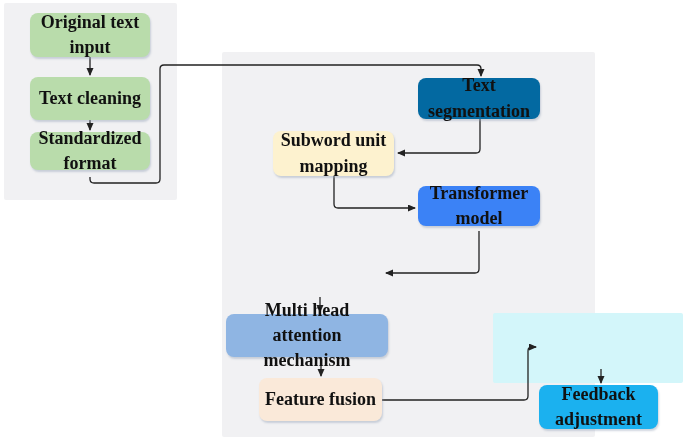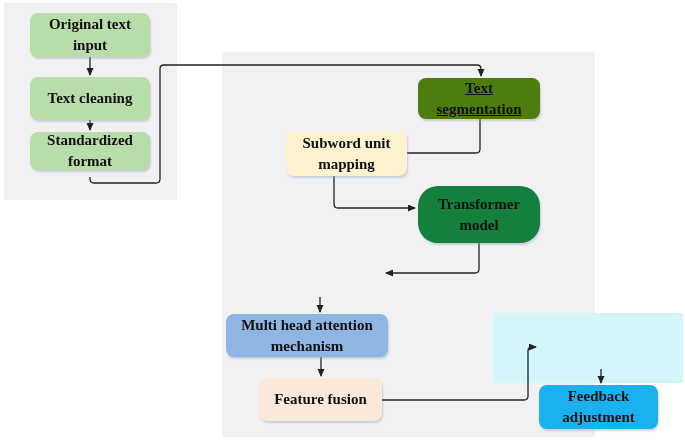--- a/index.html
+++ b/index.html
@@ -4,21 +4,21 @@
 <style>
   html,body{margin:0;padding:0;background:#ffffff;}
   .stage{
     position:relative;width:685px;height:445px;background:#ffffff;overflow:hidden;
     font-family:"Liberation Serif","DejaVu Serif",serif;
   }
   .panel{position:absolute;border-radius:2px;}
   .wires{position:absolute;left:0;top:0;width:685px;height:445px;pointer-events:none;}
   .node{
     position:absolute;display:flex;align-items:center;justify-content:center;
-    text-align:center;font-weight:bold;font-size:15px;line-height:1.4;color:#111;
+    text-align:center;font-weight:bold;font-size:18px;line-height:1.4;color:#111;
     border-radius:8px;padding:1px 4px;box-sizing:border-box;
     box-shadow:1px 2px 2px rgba(150,165,185,0.45);
   }
 </style>
 </head>
 <body>
 
 <div class="stage">
 
   <div class="panel" style="left: 4px; top: 3px; width: 173px; height: 197px; background: rgb(241, 241, 243);"></div>
@@ -44,25 +44,25 @@
       <path d="M601 369 L601 383" marker-end="url(#ah)"></path>
     </g>
   </svg>
 
   <div class="node" style="left: 30px; top: 13px; width: 120px; height: 44px; background: rgb(185, 220, 171);">Original text input</div>
 
   <div class="node" style="left: 30px; top: 77px; width: 120px; height: 43px; background: rgb(185, 220, 171);">Text cleaning</div>
 
   <div class="node" style="left: 30px; top: 132px; width: 120px; height: 38px; background: rgb(185, 220, 171);">Standardized format</div>
 
-  <div class="node" style="left: 418px; top: 78px; width: 122px; height: 41px; background: #4d7c0f; text-decoration: underline;">Text segmentation</div>
+  <div class="node" style="left: 418px; top: 78px; width: 122px; height: 41px; background: #0369a1;">Text segmentation</div>
 
-  <div class="node" style="left: 286px; top: 131px; width: 121px; height: 45px; background: rgb(253, 242, 207);">Subword unit mapping</div>
+  <div class="node" style="left: 273px; top: 131px; width: 121px; height: 45px; background: rgb(253, 242, 207);">Subword unit mapping</div>
 
-  <div class="node" style="left: 418px; top: 186px; width: 122px; height: 57px; background: #15803d; border-radius: 20px;">Transformer model</div>
+  <div class="node" style="left: 418px; top: 186px; width: 122px; height: 40px; background: #3b82f6;">Transformer model</div>
 
 
   <div class="node" style="left: 226px; top: 314px; width: 162px; height: 43px; background: rgb(143, 181, 227);">Multi head attention mechanism</div>
 
   <div class="node" style="left: 259px; top: 378px; width: 123px; height: 43px; background: rgb(250, 233, 217);">Feature fusion</div>
 
 
   <div class="node" style="left: 539px; top: 385px; width: 119px; height: 44px; background: rgb(27, 177, 239);">Feedback adjustment</div>
 
 </div>

